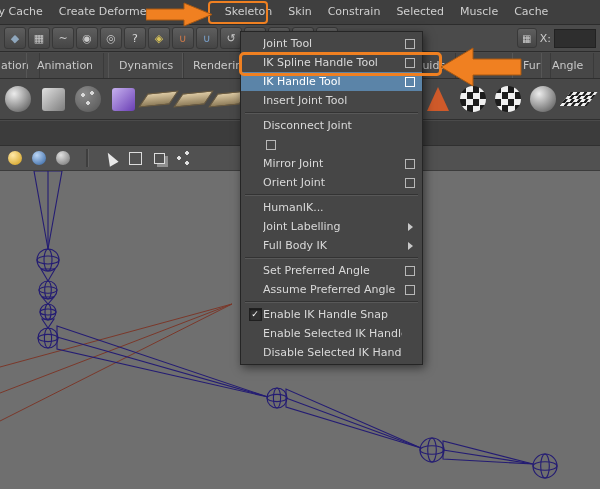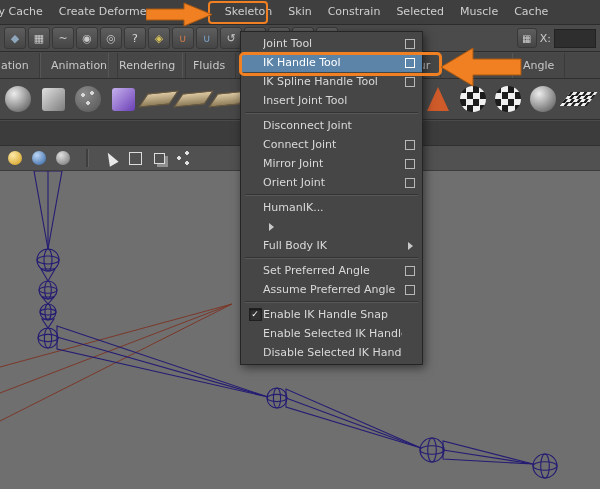--- a/index.html
+++ b/index.html
@@ -25,21 +25,21 @@
   .coord .coord-icon{width:18px;height:18px;border:1px solid #383838;border-radius:3px;
            background:linear-gradient(#5e5e5e,#454545);display:flex;align-items:center;justify-content:center;font-size:10px;}
   .coord input{width:36px;height:15px;background:#2e2e2e;border:1px solid #222;color:#ddd;font-size:10px;}
 
   
   .shelftabs{position:absolute;left:0;top:53px;width:600px;height:25px;background:#474747;
              border-bottom:1px solid #2f2f2f;z-index:3;}
   .tab{position:absolute;top:0;height:25px;line-height:25px;padding:0 10px;font-size:11px;color:#c8c8c8;
        border-right:1px solid #3a3a3a;border-left:1px solid #565656;white-space:nowrap;}
   .tab:nth-child(1){left:-10px;}
-  .tab:nth-child(2){left:40px;}
+  .tab:nth-child(2){left:26px;}
   .tab:nth-child(3){left:108px;}
   .tab:nth-child(4){left:182px;}
   .tab:nth-child(5){left:402px;}
   .tab:nth-child(6){left:512px;}
   .tab:nth-child(7){left:541px;}
 
   
   .shelf{position:absolute;left:0;top:79px;width:600px;height:41px;background:#484848;
          border-bottom:1px solid #2f2f2f;display:flex;align-items:center;gap:3px;padding:0 2px;
          box-sizing:border-box;z-index:3;}
@@ -202,20 +202,21 @@
     <div class="coord">
       <span class="coord-icon">▦</span>
       <span>X:</span>
       <input value="" style="">
     </div>
   </div>
 
   <div class="shelftabs">
       <span class="tab">ation</span>
       <span class="tab">Animation</span>
+      <span class="tab">Dynamics</span>
       <span class="tab">Rendering</span>
       <span class="tab">Fluids</span>
       <span class="tab">Fur</span>
       <span class="tab">Angle</span>
     </div>
   <div class="shelf">
       <div class="shelf-icon t-sphere">
         <i></i>
       </div>
       <div class="shelf-icon t-cube">
@@ -296,48 +297,47 @@
     </div>
 
   <div class="dropdown">
       <div class="mitem">
         <span class="mcheck"></span>
         <span class="mlabel">Joint Tool</span>
         <span class="mright">
           <span class="mbox"></span>
         </span>
       </div>
+      <div class="mitem">
+        <span class="mcheck"></span>
+        <span class="mlabel">IK Spline Handle Tool</span>
+        <span class="mright">
+          <span class="mbox"></span>
+        </span>
+      </div>
       <div class="mitem hl">
         <span class="mcheck"></span>
         <span class="mlabel">IK Handle Tool</span>
         <span class="mright">
           <span class="mbox"></span>
         </span>
       </div>
       <div class="mitem">
         <span class="mcheck"></span>
-        <span class="mlabel">IK Spline Handle Tool</span>
-        <span class="mright">
-          <span class="mbox"></span>
-        </span>
-      </div>
-      <div class="mitem">
-        <span class="mcheck"></span>
         <span class="mlabel">Insert Joint Tool</span>
         <span class="mright"></span>
       </div>
       <div class="msep"></div>
       <div class="mitem">
         <span class="mcheck"></span>
         <span class="mlabel">Disconnect Joint</span>
         <span class="mright"></span>
       </div>
       <div class="mitem">
         <span class="mcheck"></span>
-        <span class="mlabel">Connect Joint</span>
         <span class="mright">
           <span class="mbox"></span>
         </span>
       </div>
       <div class="mitem">
         <span class="mcheck"></span>
         <span class="mlabel">Mirror Joint</span>
         <span class="mright">
           <span class="mbox"></span>
         </span>
@@ -350,20 +350,21 @@
         </span>
       </div>
       <div class="msep"></div>
       <div class="mitem">
         <span class="mcheck"></span>
         <span class="mlabel">HumanIK...</span>
         <span class="mright"></span>
       </div>
       <div class="mitem">
         <span class="mcheck"></span>
+        <span class="mlabel">Joint Labelling</span>
         <span class="mright">
           <span class="marrow"></span>
         </span>
       </div>
       <div class="mitem">
         <span class="mcheck"></span>
         <span class="mlabel">Full Body IK</span>
         <span class="mright">
           <span class="marrow"></span>
         </span>

